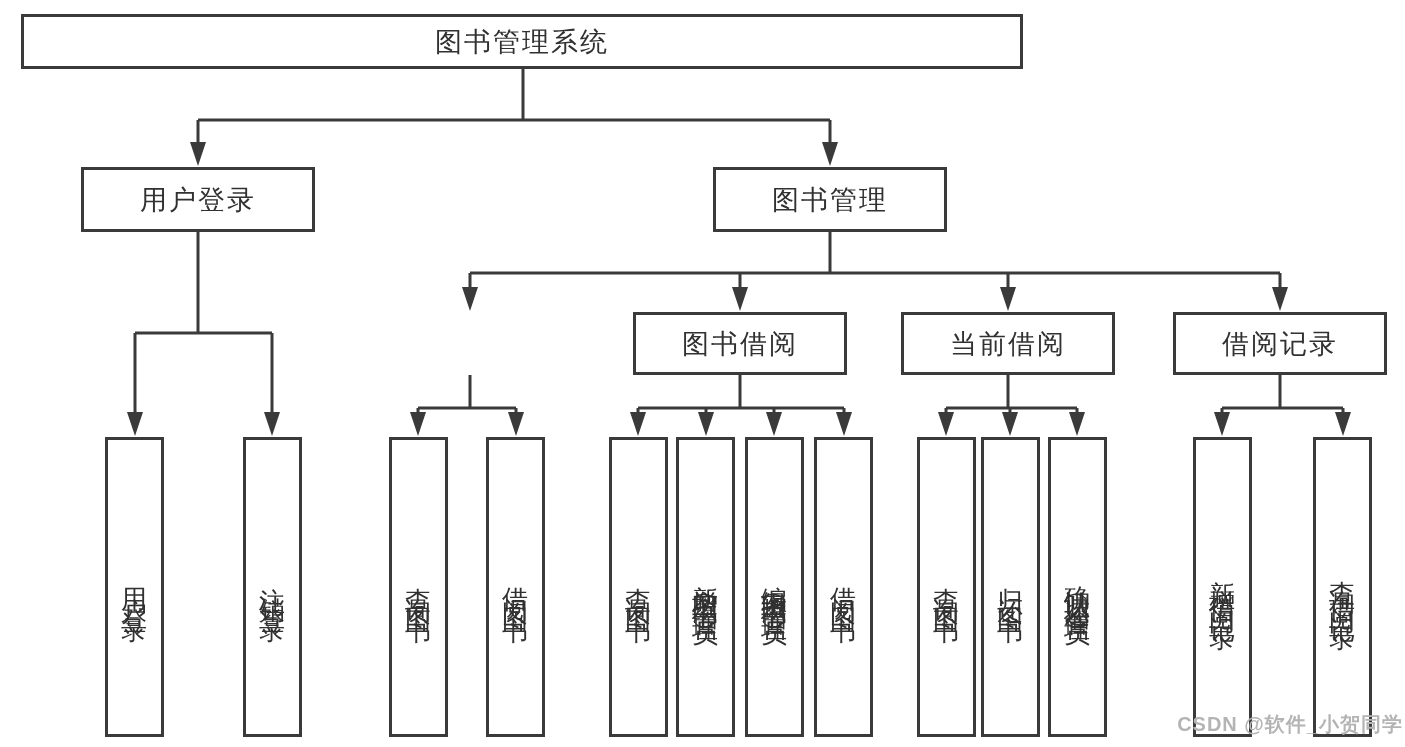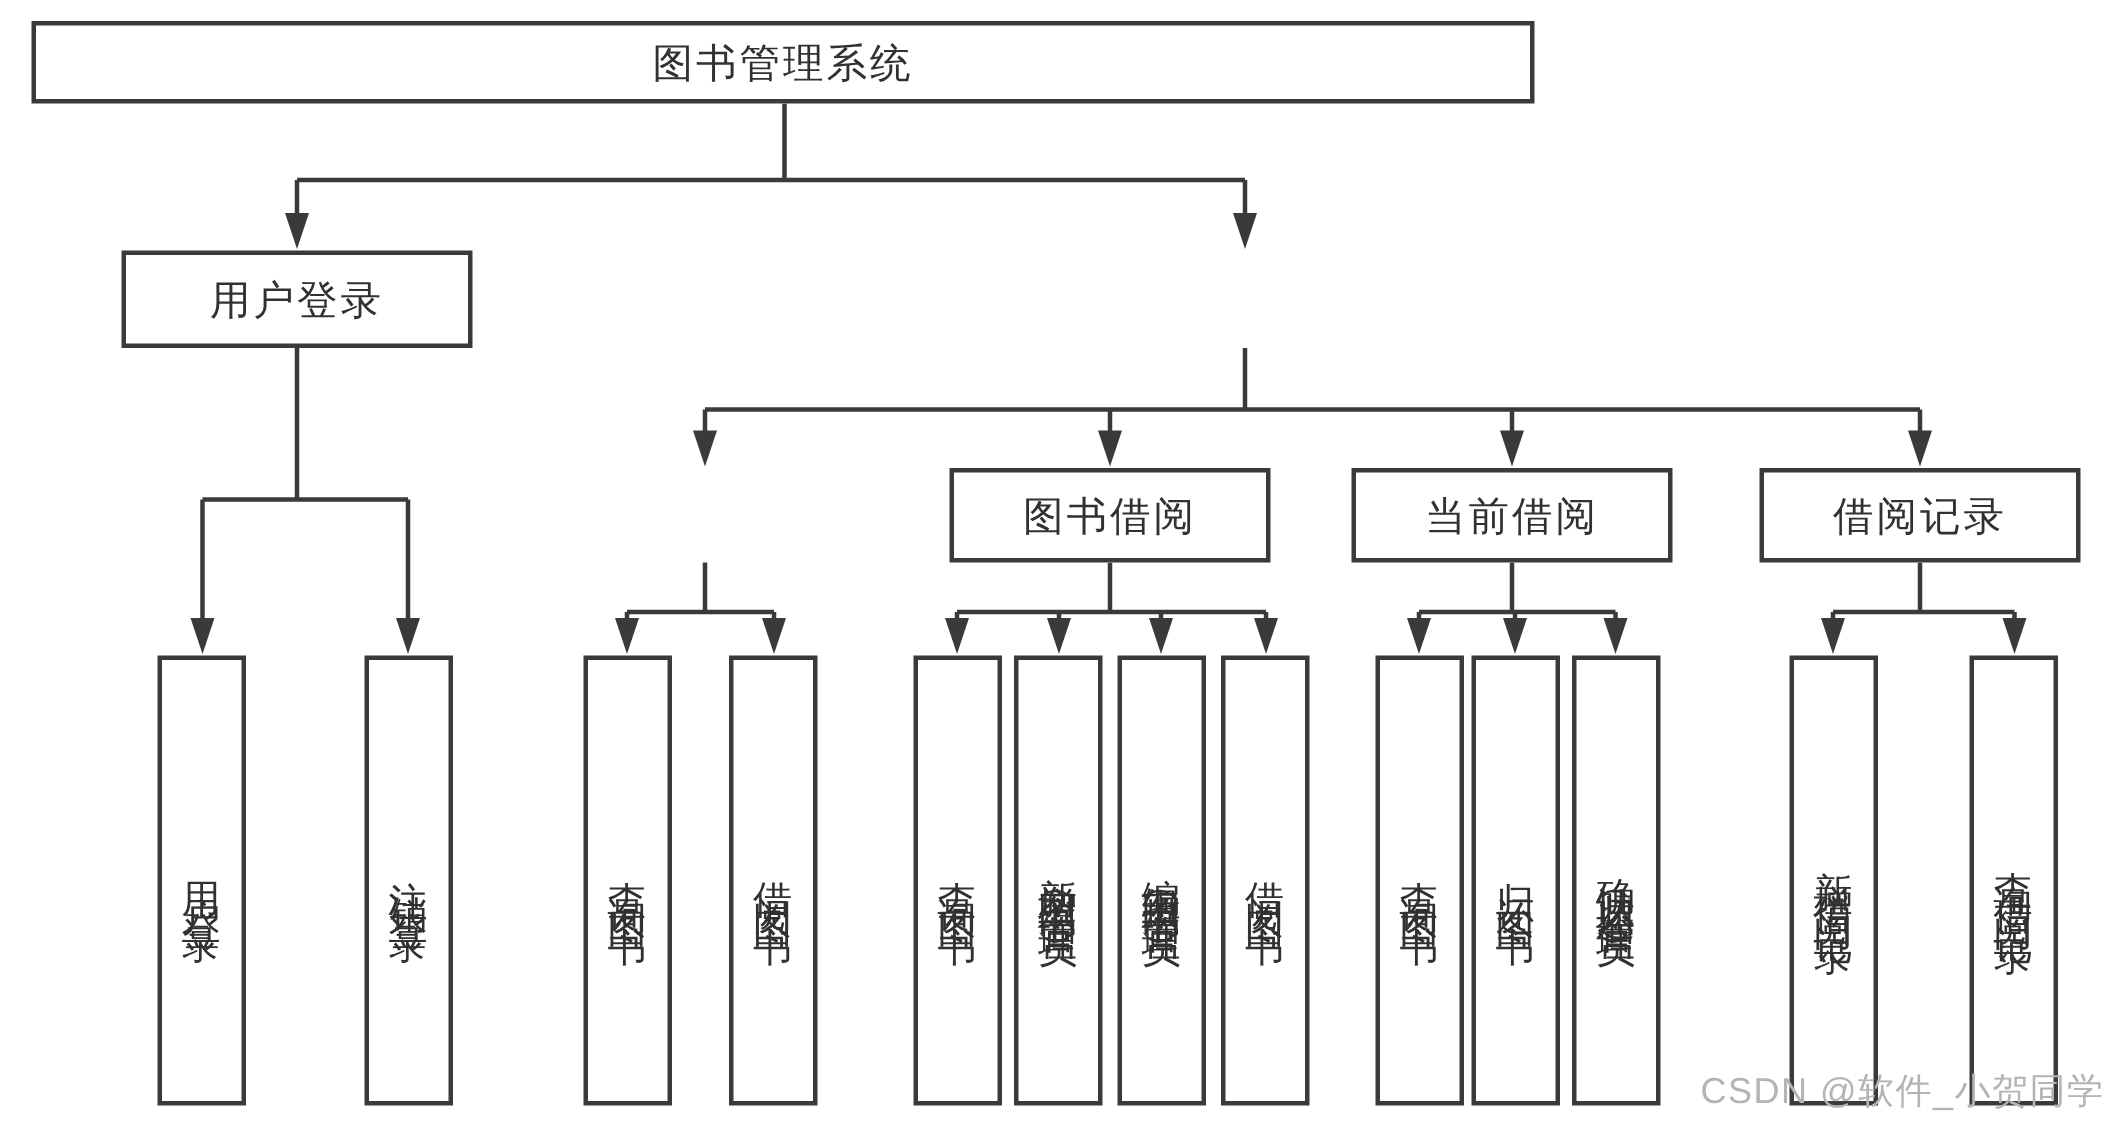--- a/index.html
+++ b/index.html
@@ -61,25 +61,26 @@
   .leaf.med span{letter-spacing:9px;}
   .leaf.long span{letter-spacing:5px;}
   .lf1{left:105px;} .lf2{left:243px;}
   .lf3{left:389px;} .lf4{left:486px;}
   .lf5{left:609px;} .lf6{left:676px;} .lf7{left:745px;} .lf8{left:814px;}
   .lf9{left:917px;} .lf10{left:981px;} .lf11{left:1048px;}
   .lf12{left:1193px;} .lf13{left:1313px;}
   .watermark{
     position:absolute;
     top:711px;right:2px;
-    font-size:24px;
+    font-size:20px;
     color:var(--wm);
     letter-spacing:1px;
     z-index:10;
     white-space:nowrap;
+    font-weight:bold;
   }
 </style>
 </head>
 <body>
 
 <div class="stage">
 
   <svg class="connectors" viewBox="0 0 1405 747" aria-hidden="true">
 
     <g>
@@ -130,20 +131,23 @@
     </g>
   </svg>
 
   <div class="node n-root">
     <span>图书管理系统</span>
   </div>
 
   <div class="node n-login">
     <span>用户登录</span>
   </div>
+  <div class="node n-bookmgmt">
+    <span>图书管理</span>
+  </div>
 
   <div class="node n-l3 n-current">
     <span>当前借阅</span>
   </div>
   <div class="node n-l3 n-borrowing">
     <span>图书借阅</span>
   </div>
   <div class="node n-l3 n-records">
     <span>借阅记录</span>
   </div>

